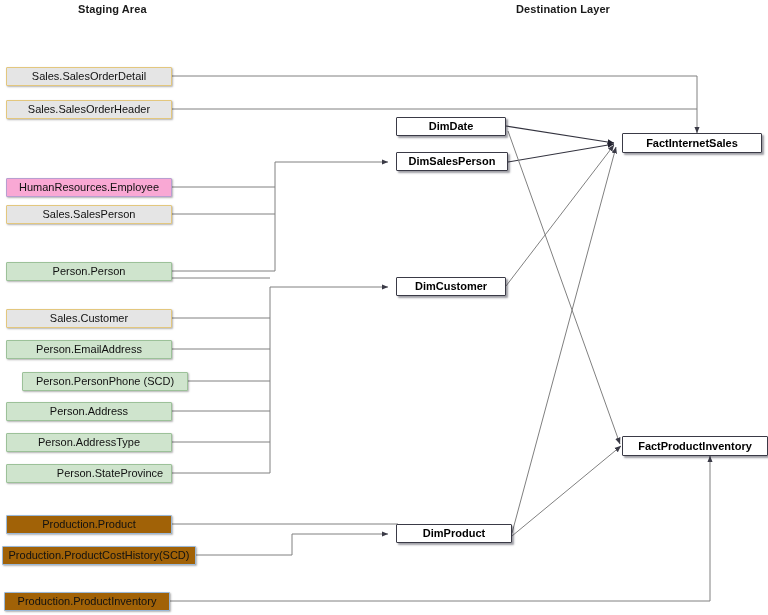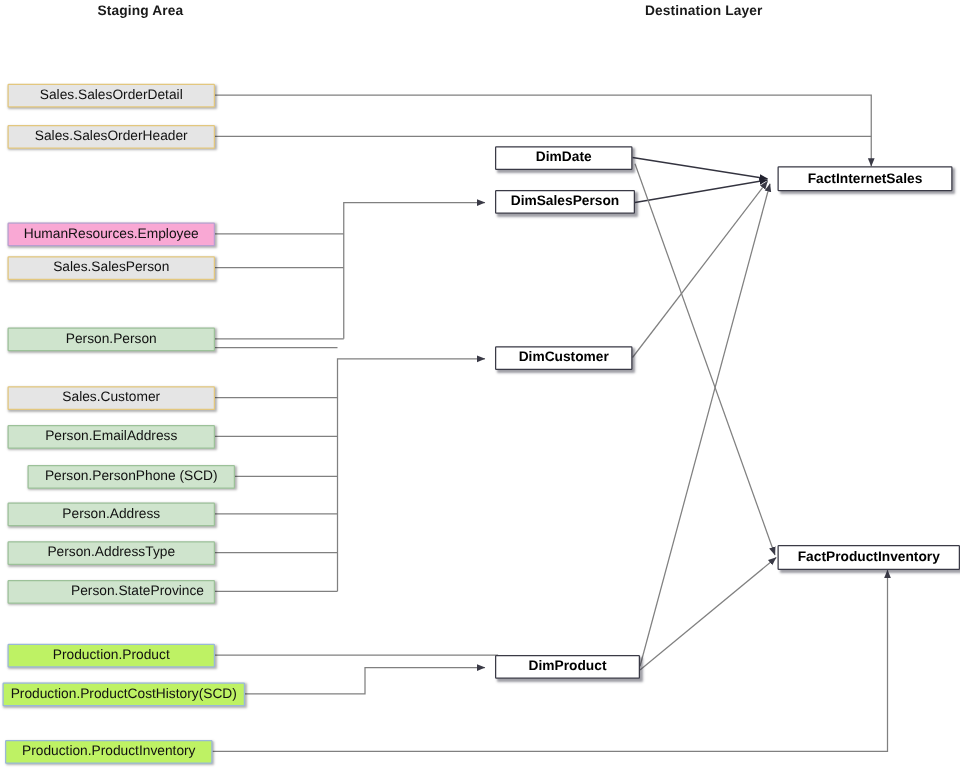--- a/index.html
+++ b/index.html
@@ -29,21 +29,21 @@
   .node .lbl{display:block;line-height:1;padding:0 3px;}
 
   
   .node.src{
     border:1px solid #b9b9b9;
     box-shadow:1px 1px 2px rgba(0,0,0,.30);
   }
   .node.src.yellow{background:#e5e5e5;border-color:#e3c77e;}
   .node.src.purple{background:#f9a8d4;border-color:#b89ed0;}
   .node.src.green {background:#cfe4cd;border-color:#9cc199;}
-  .node.src.blue  {background:#bef264;border-color:#9ab8d8;text-align:right;}
+  .node.src.blue  {background:#a16207;border-color:#9ab8d8;text-align:right;}
 
   
   .node.dest{
     background:#ffffff;border:1.5px solid #3a3a46;
     font-weight:bold;color:#000000;
     box-shadow:2px 2px 2px rgba(40,40,55,.45);
   }
 </style>
 </head>
 <body>

